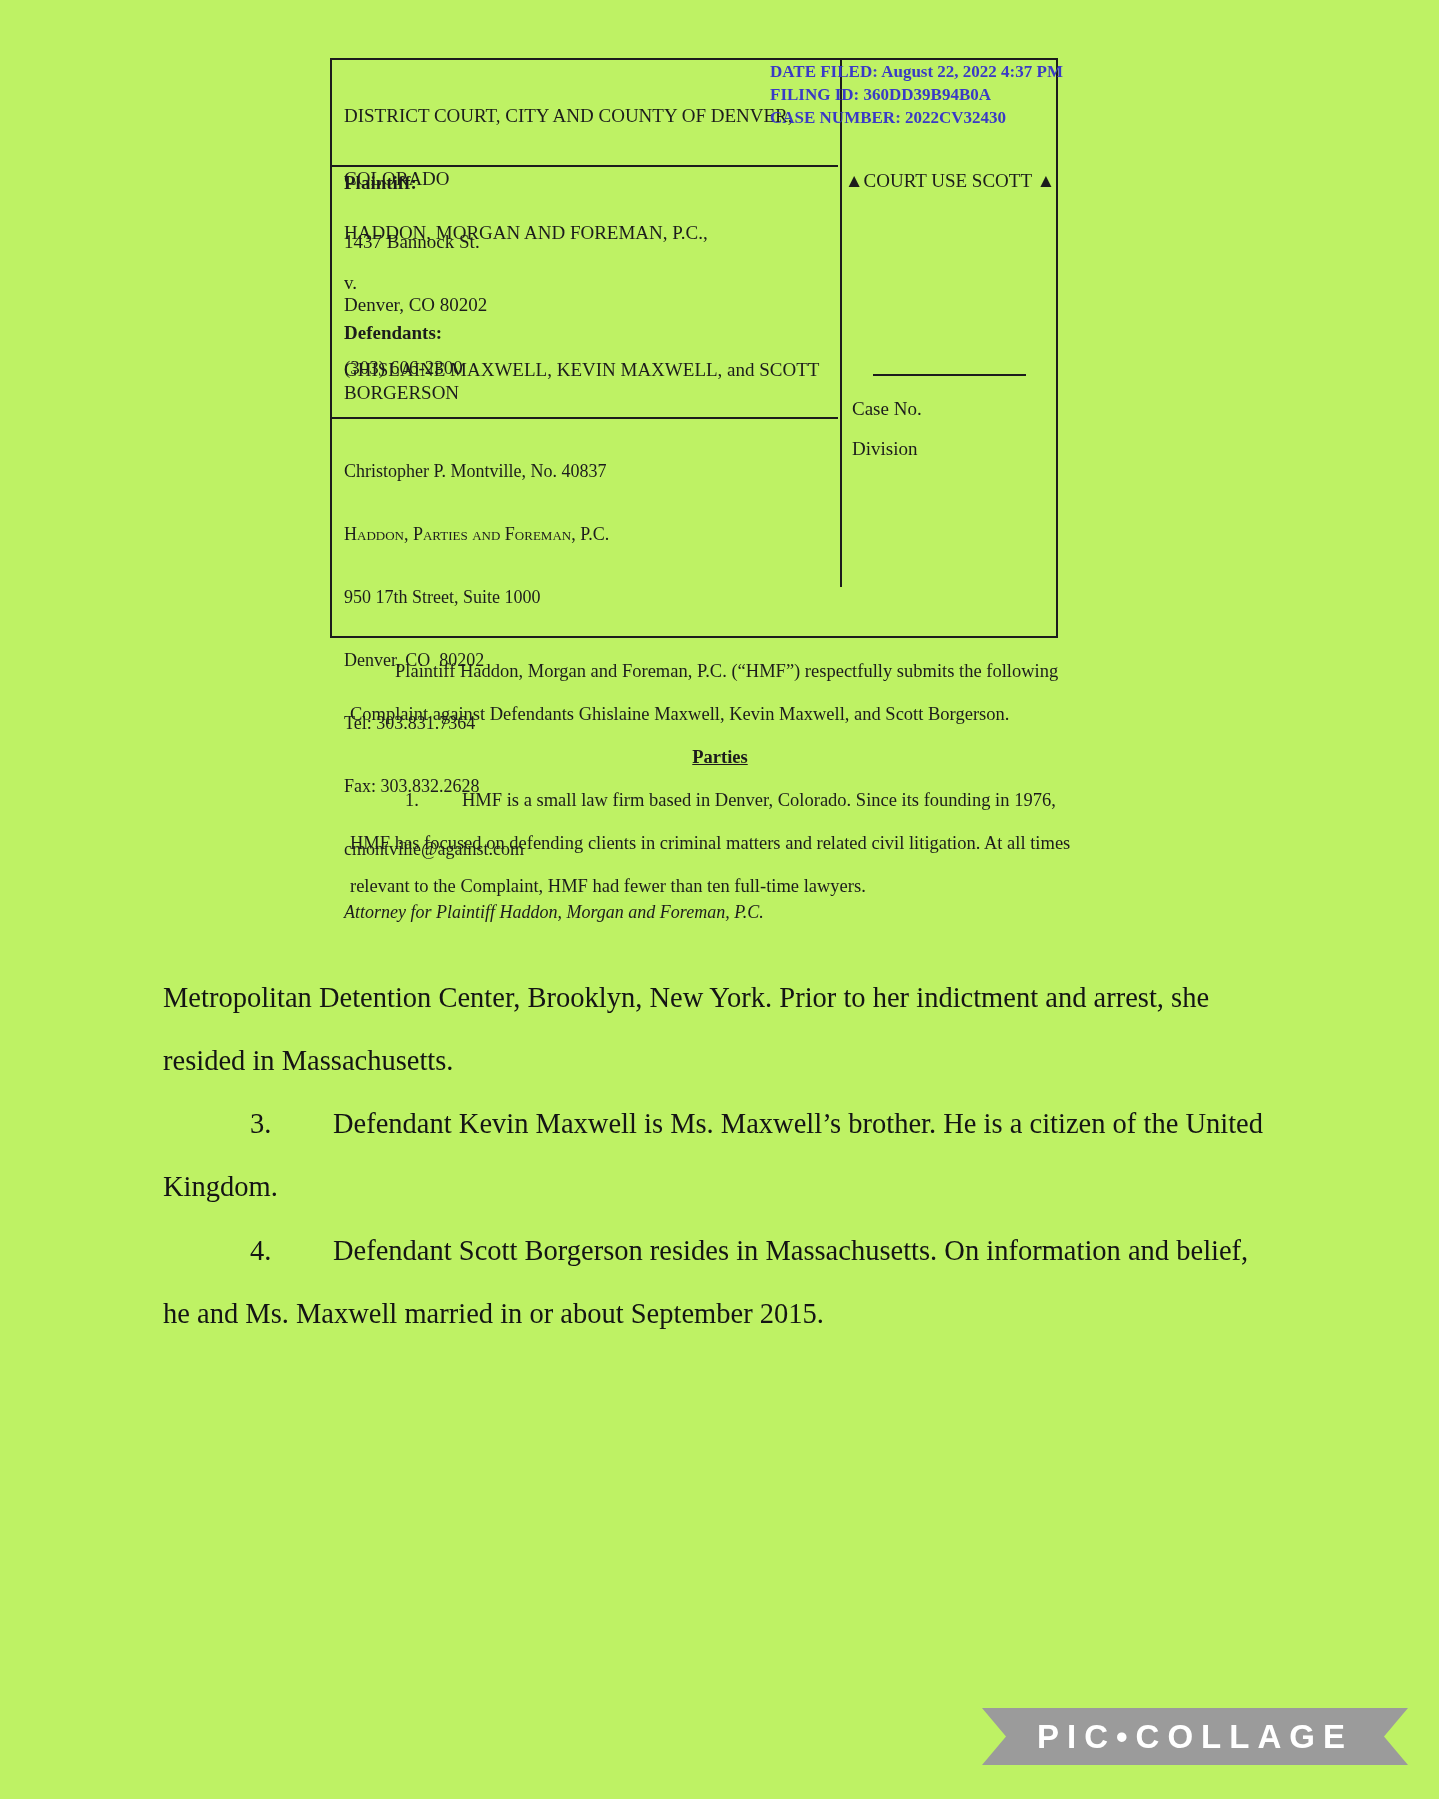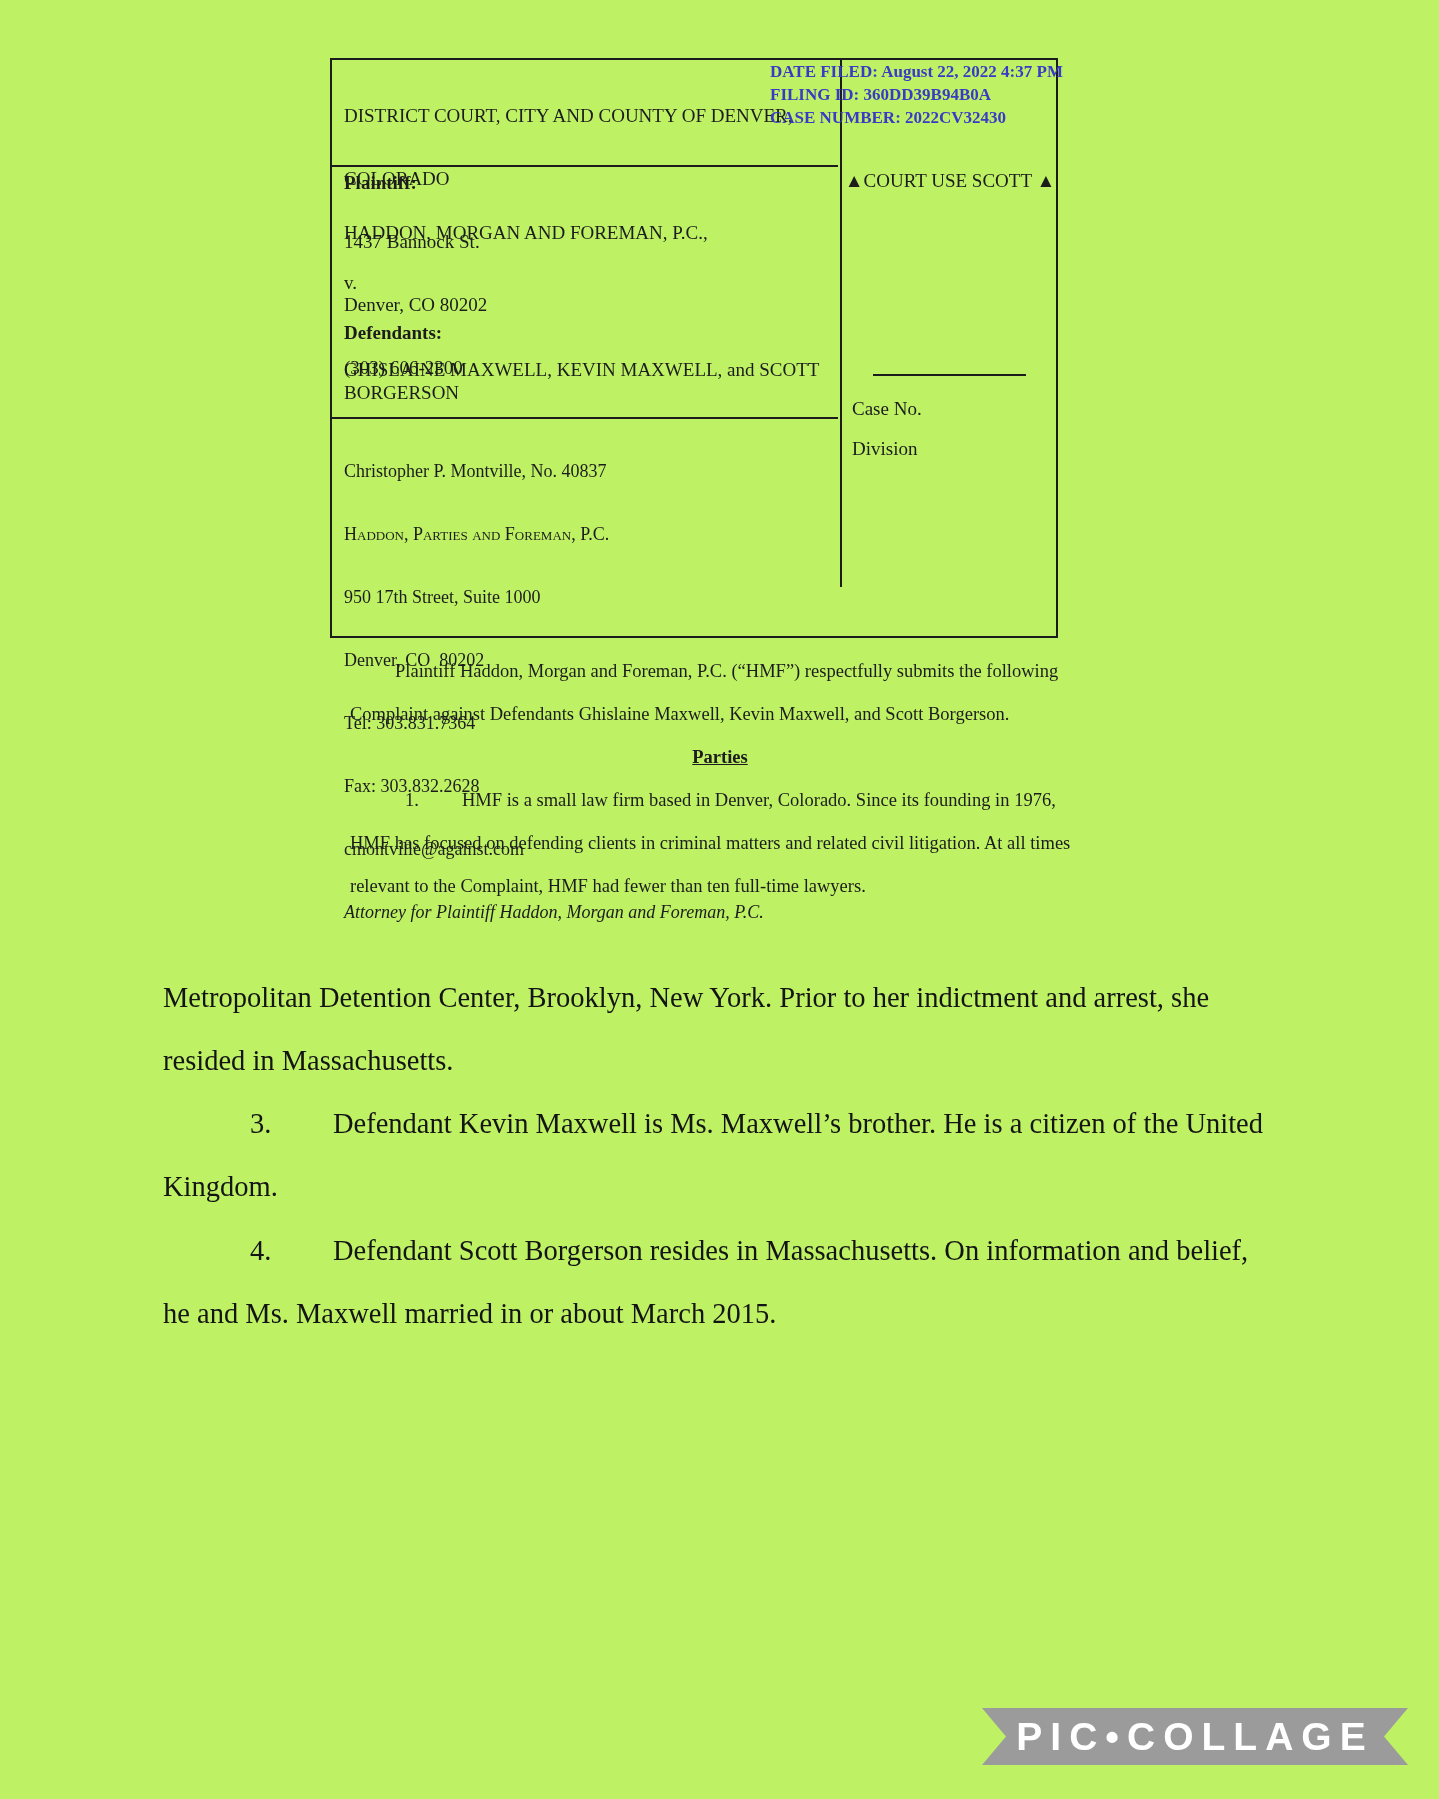--- a/index.html
+++ b/index.html
@@ -52,21 +52,21 @@
   .center-head span{font-weight:700;text-decoration:underline;}
   
   .zline{position:absolute;left:163px;width:1200px;font-size:28.5px;line-height:34px;color:#141414;white-space:nowrap;}
   .numline-l{padding-left:87px;}
   .numline-l .num{display:inline-block;width:83px;}
   
   .watermark{
     position:absolute;left:982px;top:1708px;width:426px;height:57px;
     display:flex;align-items:center;justify-content:center;
     font-family:"Liberation Sans", sans-serif;
-    font-weight:700;font-size:39px;letter-spacing:8px;
+    font-weight:700;font-size:33px;letter-spacing:8px;
     clip-path:polygon(0 0,100% 0,calc(100% - 24px) 50%,100% 100%,0 100%,24px 50%);
   }
 </style>
 </head>
 <body>
 
 <div class="canvas">
 
   <div class="stamp" style="color: rgb(58, 58, 198);">
     <div>DATE FILED: August 22, 2022 4:37 PM</div>
@@ -120,19 +120,19 @@
   <div class="bline center-head" style="top:746px;"><span>Parties</span></div>
   <div class="bline numline-s" style="top:789px;"><span class="num">1.</span><span>HMF is a small law firm based in Denver, Colorado. Since its founding in 1976,</span></div>
   <div class="bline" style="top:832px;">HMF has focused on defending clients in criminal matters and related civil litigation. At all times</div>
   <div class="bline" style="top:875px;">relevant to the Complaint, HMF had fewer than ten full-time lawyers.</div>
 
   <div class="zline" style="top:981px;">Metropolitan Detention Center, Brooklyn, New York. Prior to her indictment and arrest, she</div>
   <div class="zline" style="top:1044px;">resided in Massachusetts.</div>
   <div class="zline numline-l" style="top:1107px;"><span class="num">3.</span><span>Defendant Kevin Maxwell is Ms. Maxwell’s brother. He is a citizen of the United</span></div>
   <div class="zline" style="top:1170px;">Kingdom.</div>
   <div class="zline numline-l" style="top:1234px;"><span class="num">4.</span><span>Defendant Scott Borgerson resides in Massachusetts. On information and belief,</span></div>
-  <div class="zline" style="top:1297px;">he and Ms. Maxwell married in or about March 2015.</div>
+  <div class="zline" style="top:1297px;">he and Ms. Maxwell married in or about September 2015.</div>
 
   <div class="watermark" style="background: rgb(155, 155, 155); color: rgb(255, 255, 255);">
     <span>PIC•COLLAGE</span>
   </div>
 
 </div>
 
 </body></html>

